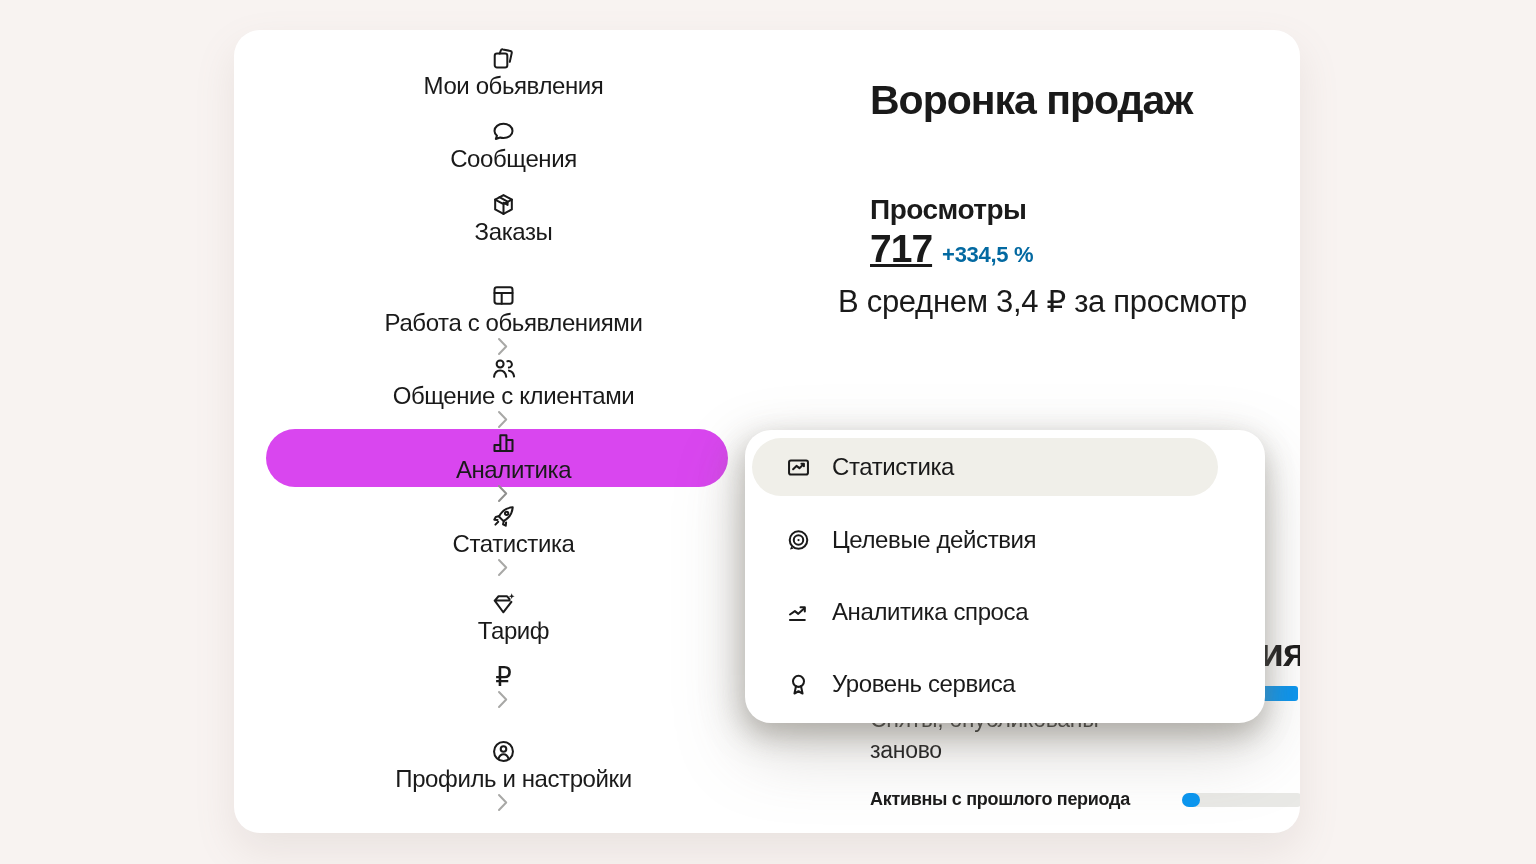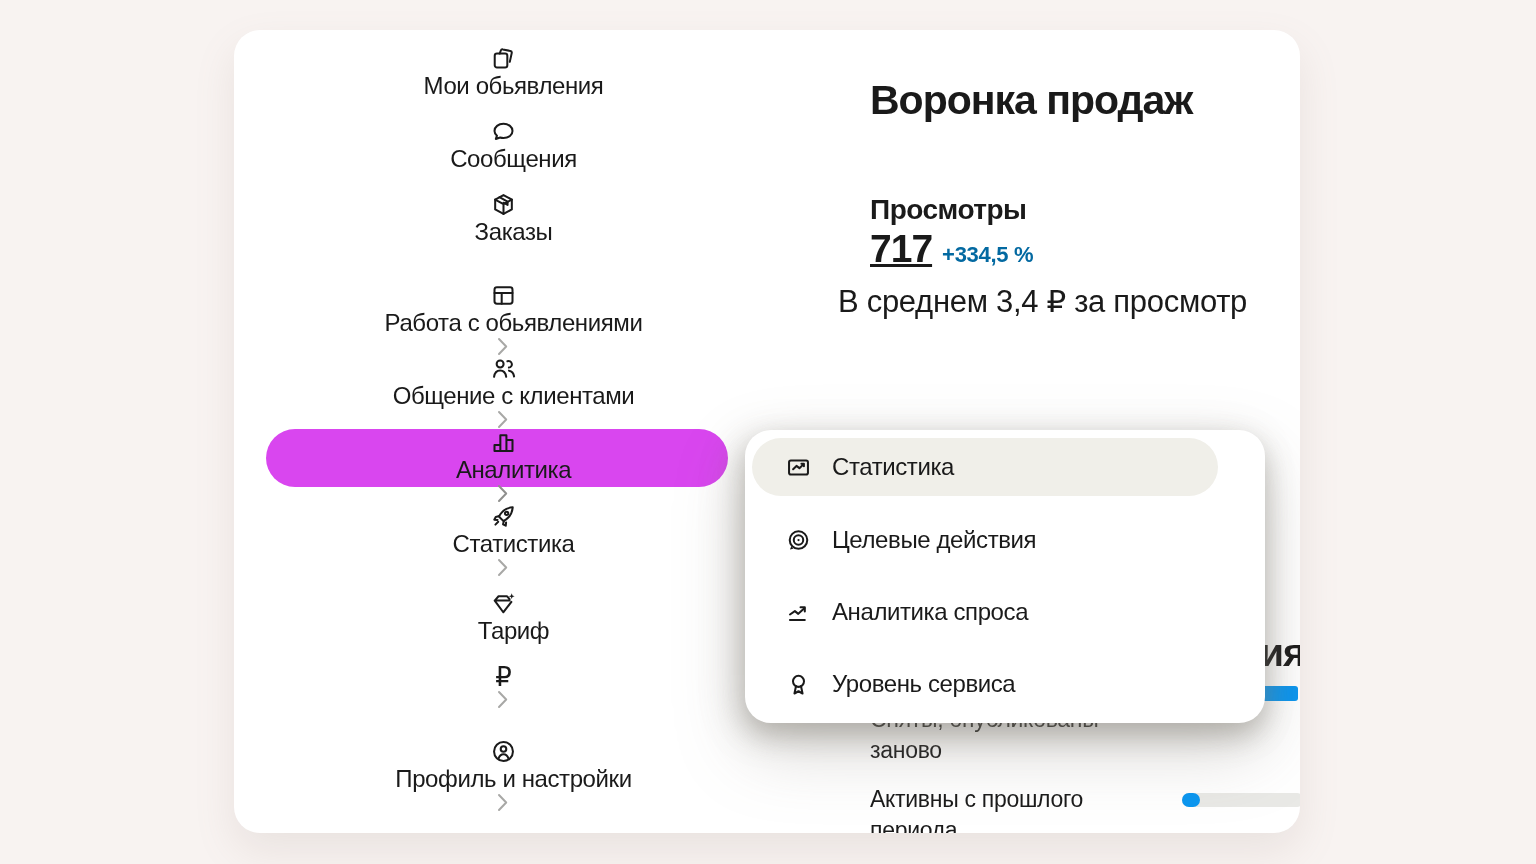--- a/index.html
+++ b/index.html
@@ -53,21 +53,21 @@
   .metric-value-row{position:absolute;left:636px;top:197px;white-space:nowrap;}
   .metric-value{font-size:39px;font-weight:800;letter-spacing:-1px;text-decoration:underline;}
   .metric-delta{font-size:22px;font-weight:700;margin-left:10px;letter-spacing:-.3px;}
   .metric-note{position:absolute;left:604px;top:253px;font-size:31px;font-weight:500;letter-spacing:-.3px;white-space:nowrap;}
   .section2-heading{
     position:absolute;left:836px;top:569px;
     font-size:39px;font-weight:800;letter-spacing:-1px;white-space:nowrap;z-index:1;
   }
   .bar-full{position:absolute;left:860px;top:656px;width:204px;height:15px;border-radius:3px;z-index:1;}
   .stat-row-1{position:absolute;left:636px;top:674px;width:280px;font-size:23px;font-weight:500;line-height:31px;letter-spacing:-.3px;z-index:1;}
-  .stat-row-2{position:absolute;left:636px;top:754px;width:260px;font-size:23px;font-weight:400;line-height:31px;letter-spacing:-.3px;z-index:1;}
+  .stat-row-2{position:absolute;left:636px;top:754px;width:260px;font-size:18px;font-weight:700;line-height:31px;letter-spacing:-.3px;z-index:1;}
   .bar-track{position:absolute;left:948px;top:763px;width:122px;height:14px;border-radius:7px;background:#e9e9e6;z-index:1;}
   .bar-fill{position:absolute;left:0;top:0;height:14px;border-radius:7px;}
   svg.icon{stroke:#1a1a1a;fill:none;stroke-width:1.8;stroke-linecap:round;stroke-linejoin:round;}
 </style>
 </head>
 <body>
 
 <div class="card">
 
   <nav>

